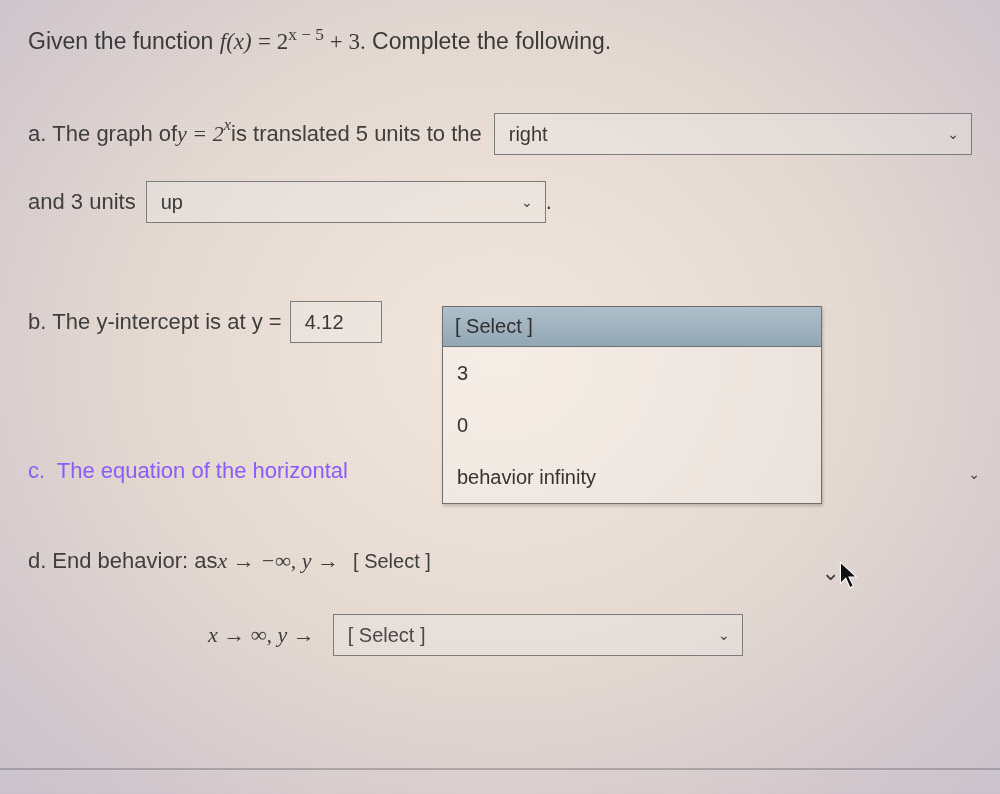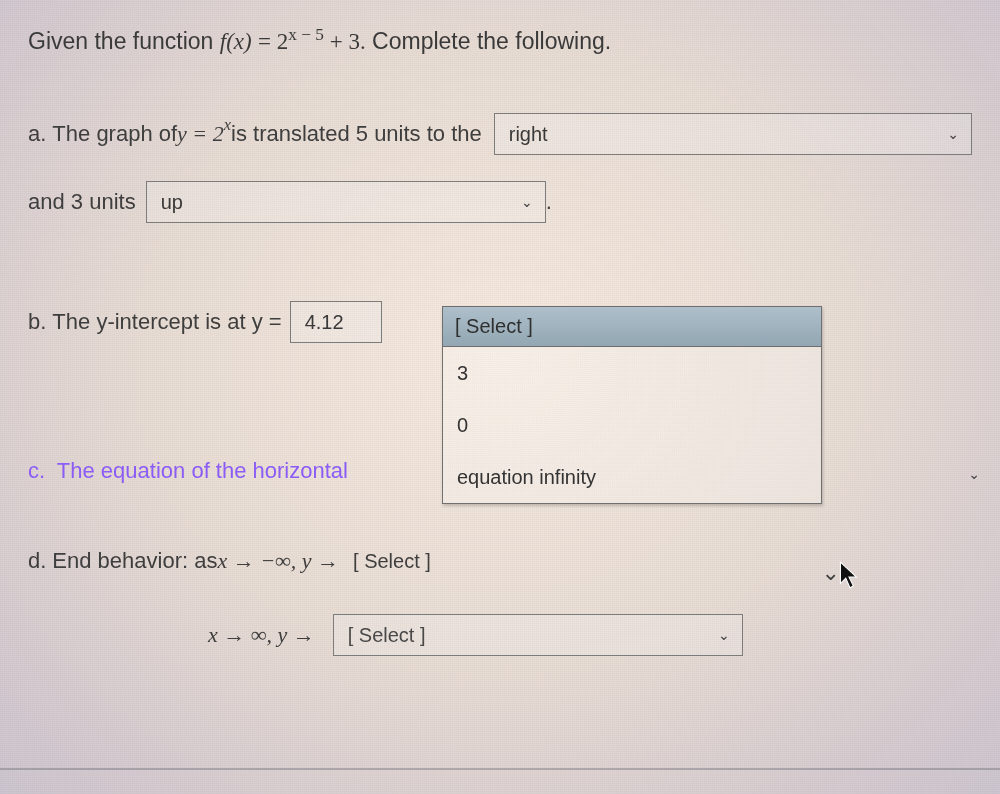--- a/index.html
+++ b/index.html
@@ -173,21 +173,21 @@
 <div class="row-c-text">
   <span class="part-label">c.</span>
   <span>  The equation of the horizontal</span>
 </div>
 <span class="far-chev r-c">⌄</span>
 
 <div class="dropdown">
   <div class="dd-header">[ Select ]</div>
   <div class="dd-item">3</div>
   <div class="dd-item">0</div>
-  <div class="dd-item">equation infinity</div>
+  <div class="dd-item">behavior infinity</div>
 </div>
 
 <div class="row row-d1" style="position:absolute; left:28px; top:548px; width:940px;">
   <span class="part-label">d.</span>
   <span>  End behavior:  as </span>
   <span class="math-i">x → −∞, y →</span>
   <span style="width:14px; display:inline-block;"></span>
   <span style="font-size:20px;">[ Select ]</span>
   <span class="chev" style="position:absolute; right:128px; top:12px;">⌄</span>
 </div>

